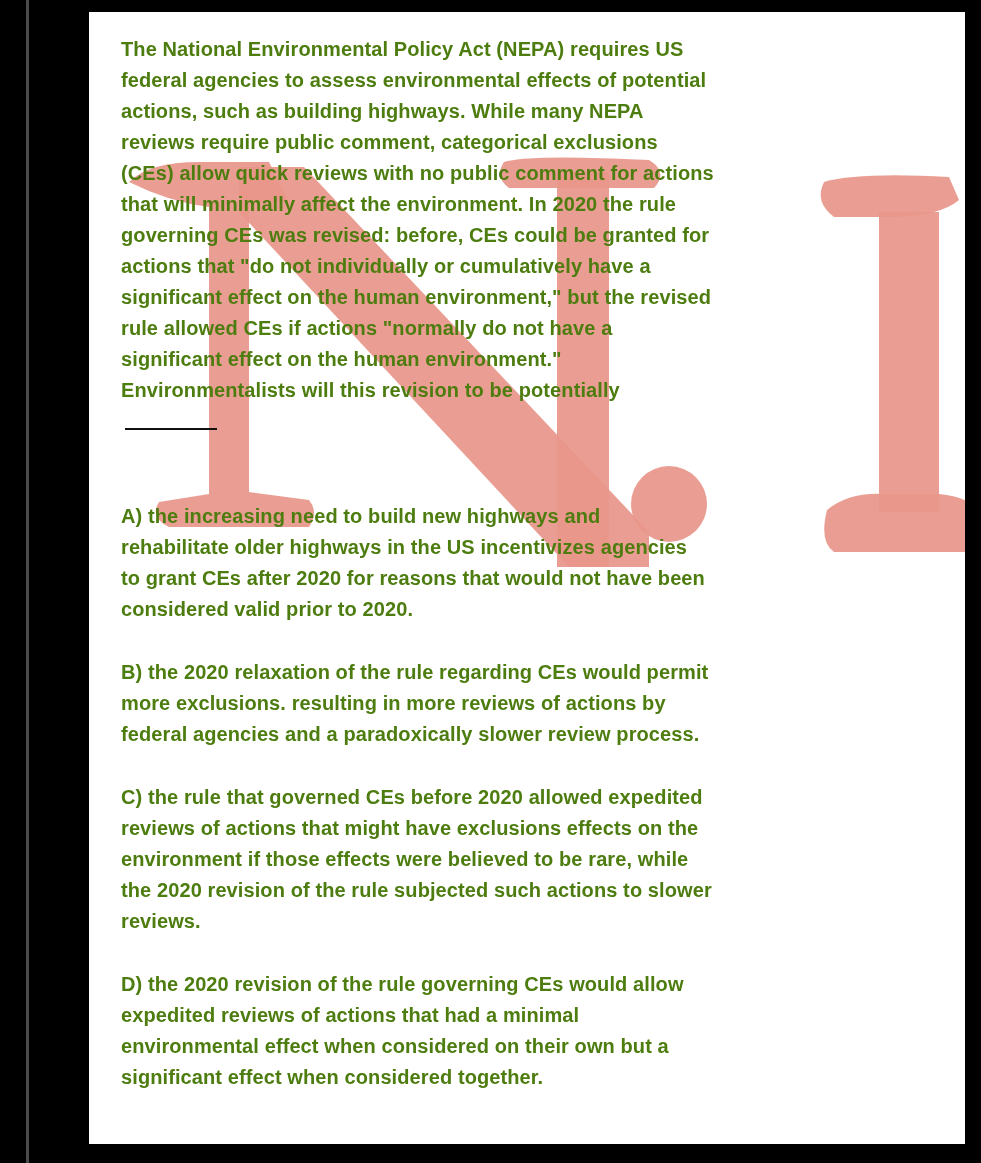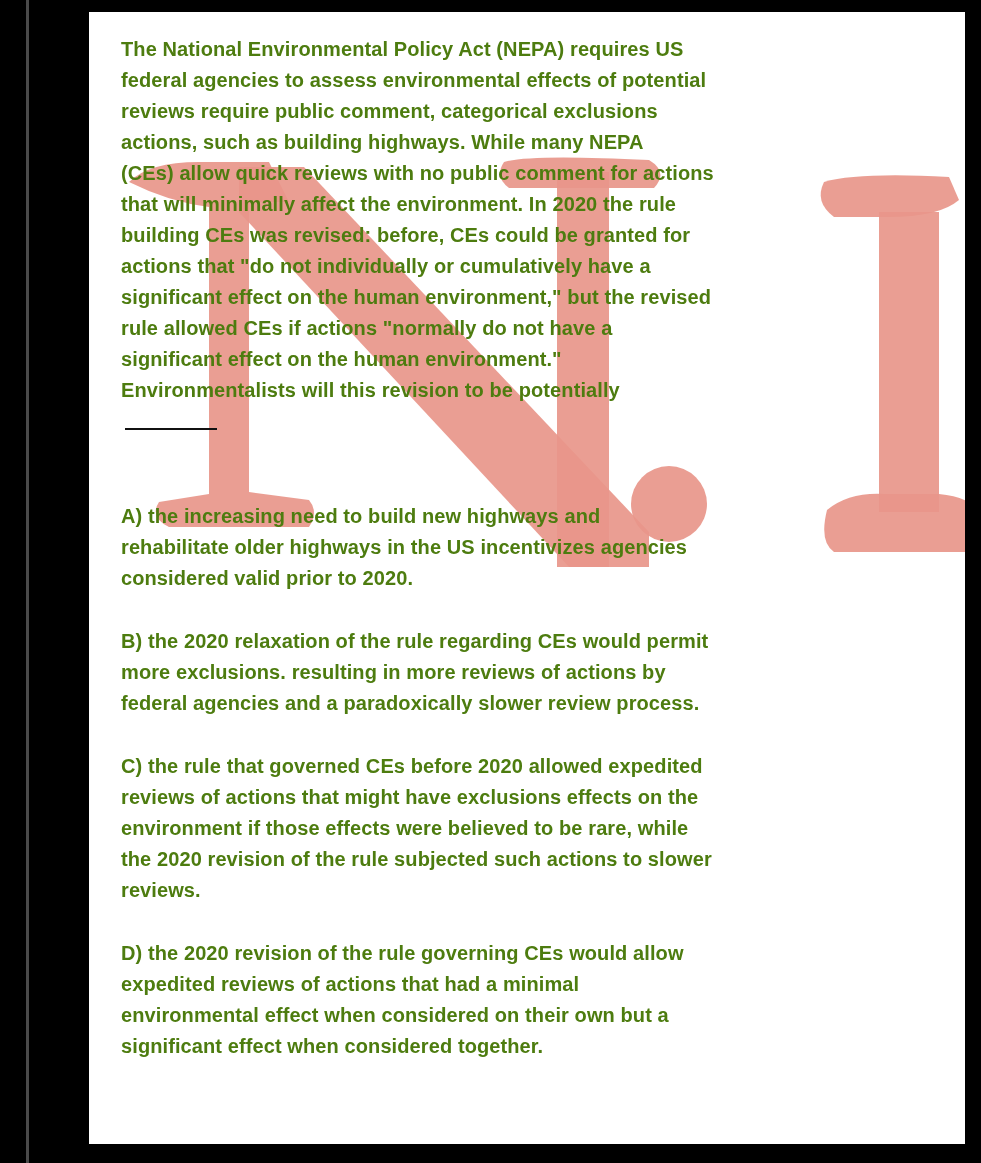--- a/index.html
+++ b/index.html
@@ -91,41 +91,42 @@
         <path d="M790 200 L850 200 L850 500 L790 500 Z"></path>
 
         <path d="M738 498 Q760 480 795 482 L850 482 Q890 486 895 510 Q898 530 880 540 L745 540 Q730 530 738 498 Z"></path>
       </g>
     </svg>
 
     <div class="content">
       <div>
         <span class="line">The National Environmental Policy Act (NEPA) requires US</span>
         <span class="line">federal agencies to assess environmental effects of potential</span>
+        <span class="line">actions, such as building highways. While many NEPA</span>
         <span class="line">reviews require public comment, categorical exclusions</span>
-        <span class="line">actions, such as building highways. While many NEPA</span>
         <span class="line">(CEs) allow quick reviews with no public comment for actions</span>
         <span class="line">that will minimally affect the environment. In 2020 the rule</span>
-        <span class="line">building CEs was revised: before, CEs could be granted for</span>
+        <span class="line">governing CEs was revised: before, CEs could be granted for</span>
         <span class="line">actions that "do not individually or cumulatively have a</span>
         <span class="line">significant effect on the human environment," but the revised</span>
         <span class="line">rule allowed CEs if actions "normally do not have a</span>
         <span class="line">significant effect on the human environment."</span>
         <span class="line">Environmentalists will this revision to be potentially</span>
         <span class="line"><span class="blank"></span></span>
       </div>
 
       <div class="gap"></div>
 
 
       <div class="gap"></div>
 
       <div>
         <span class="line">A) the increasing need to build new highways and</span>
         <span class="line">rehabilitate older highways in the US incentivizes agencies</span>
+        <span class="line">to grant CEs after 2020 for reasons that would not have been</span>
         <span class="line">considered valid prior to 2020.</span>
       </div>
 
       <div class="gap-sm"></div>
 
       <div>
         <span class="line">B) the 2020 relaxation of the rule regarding CEs would permit</span>
         <span class="line">more exclusions. resulting in more reviews of actions by</span>
         <span class="line">federal agencies and a paradoxically slower review process.</span>
       </div>

